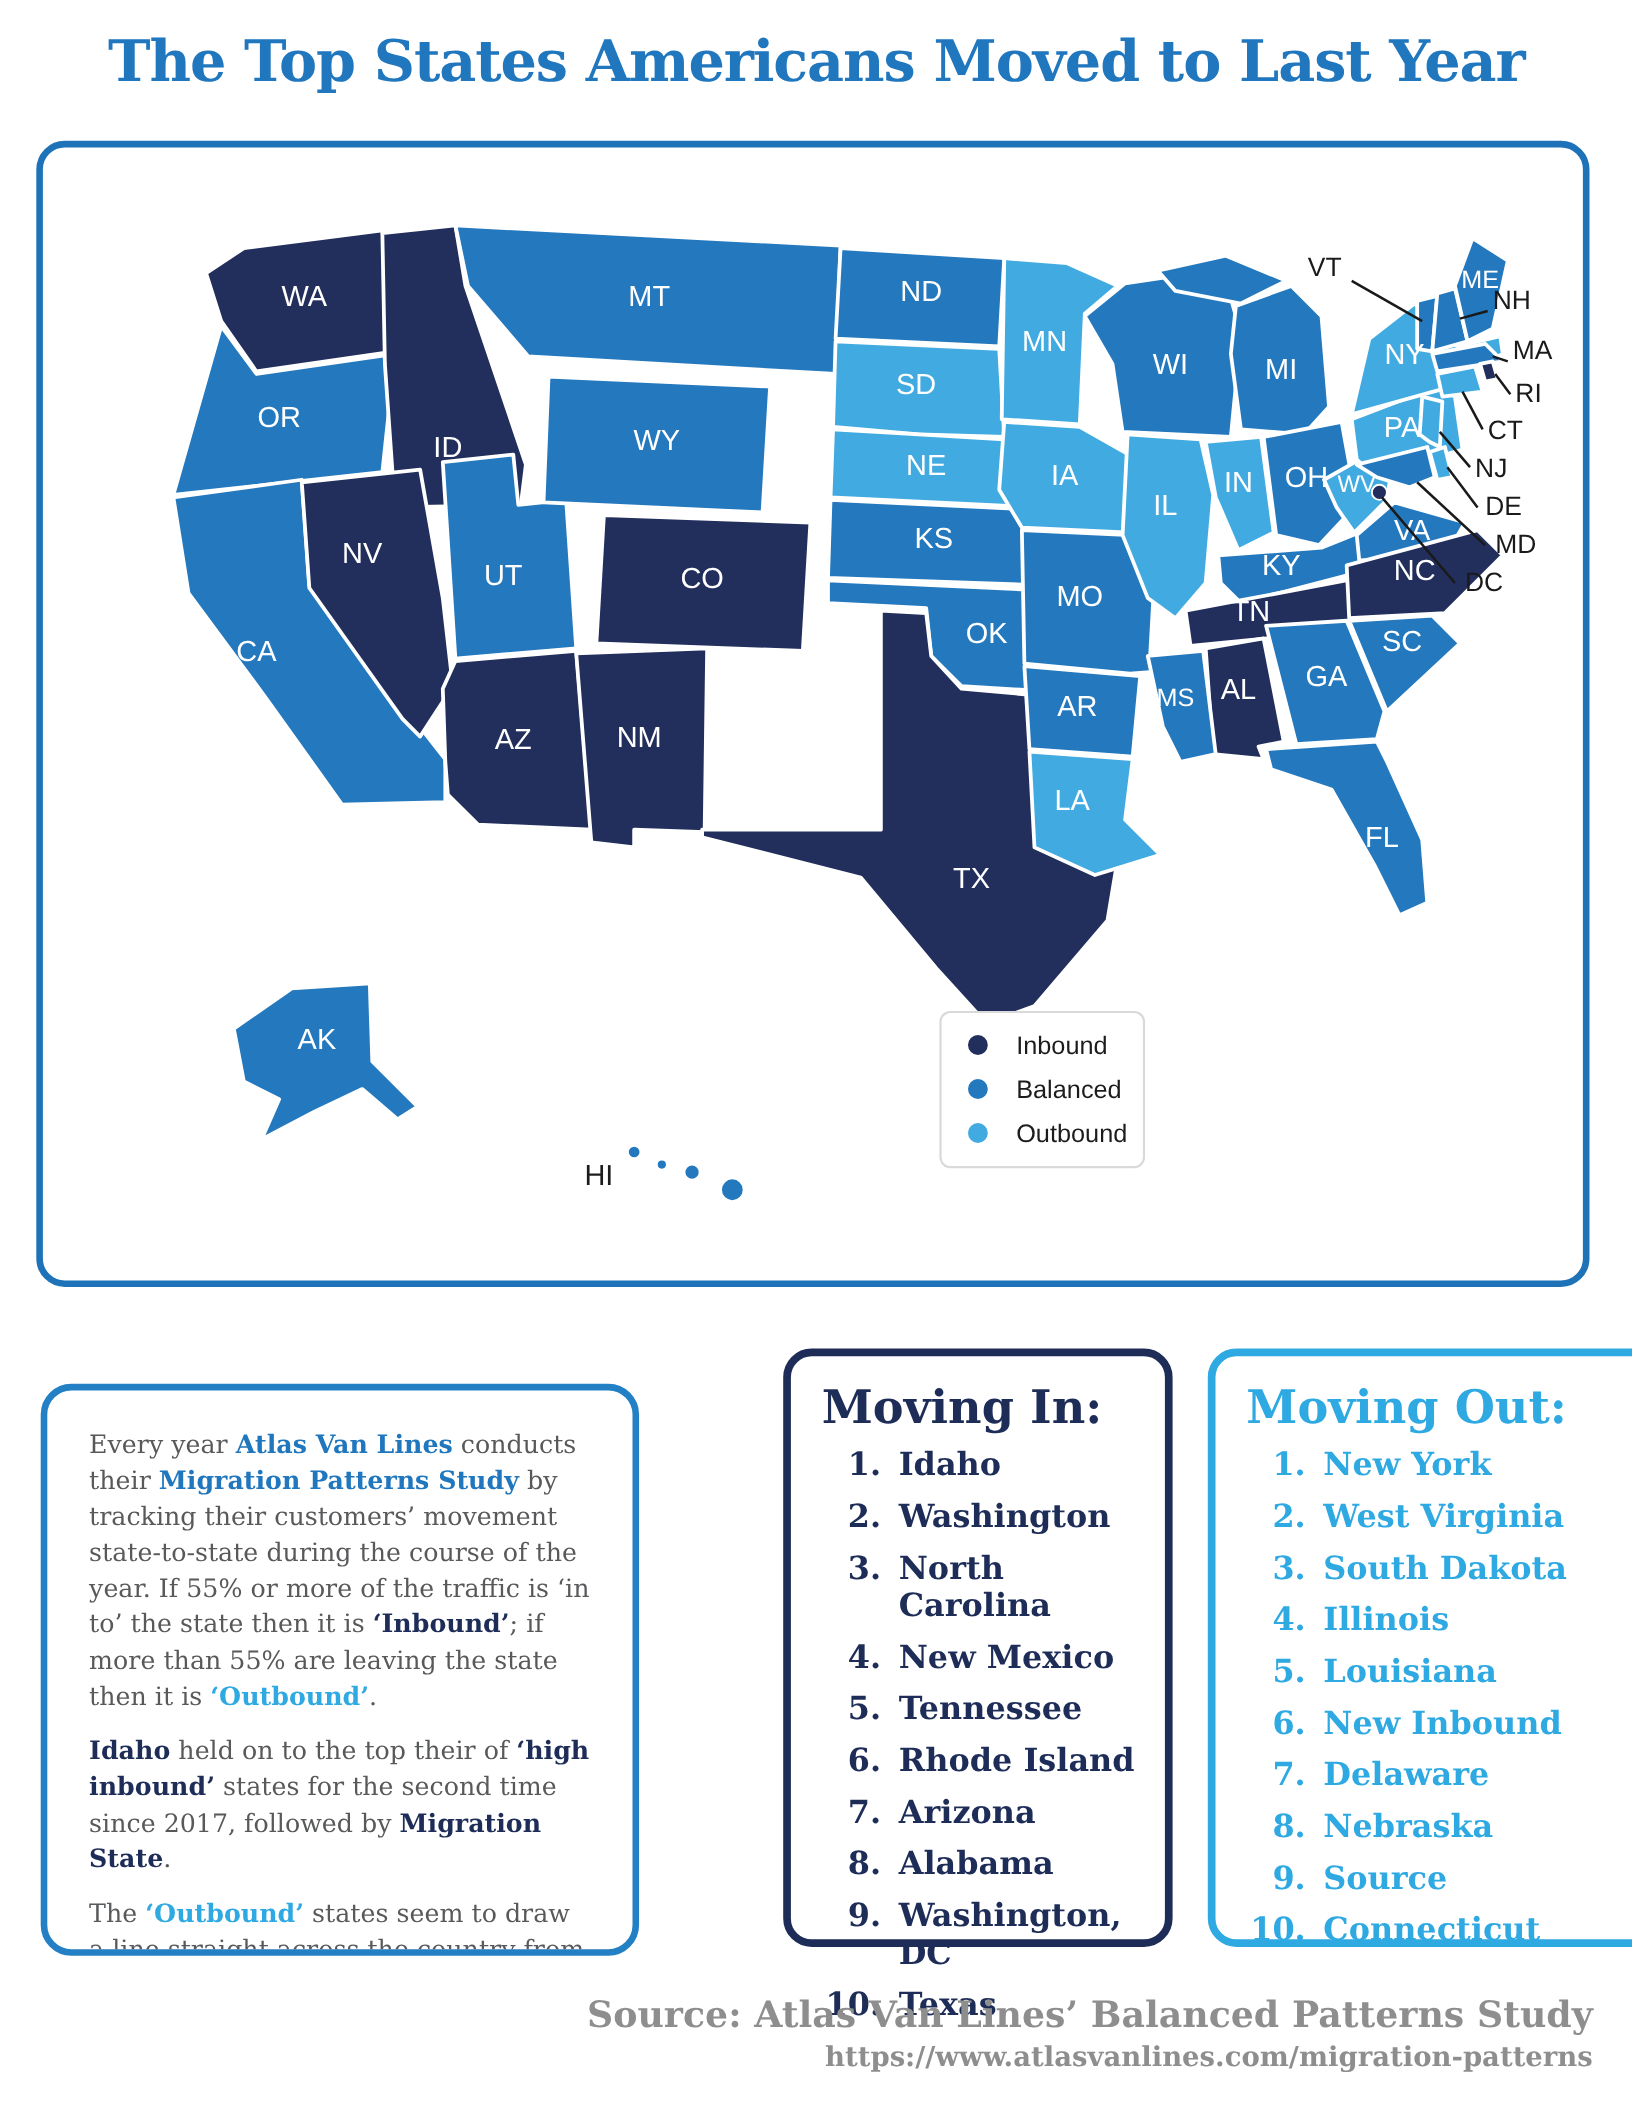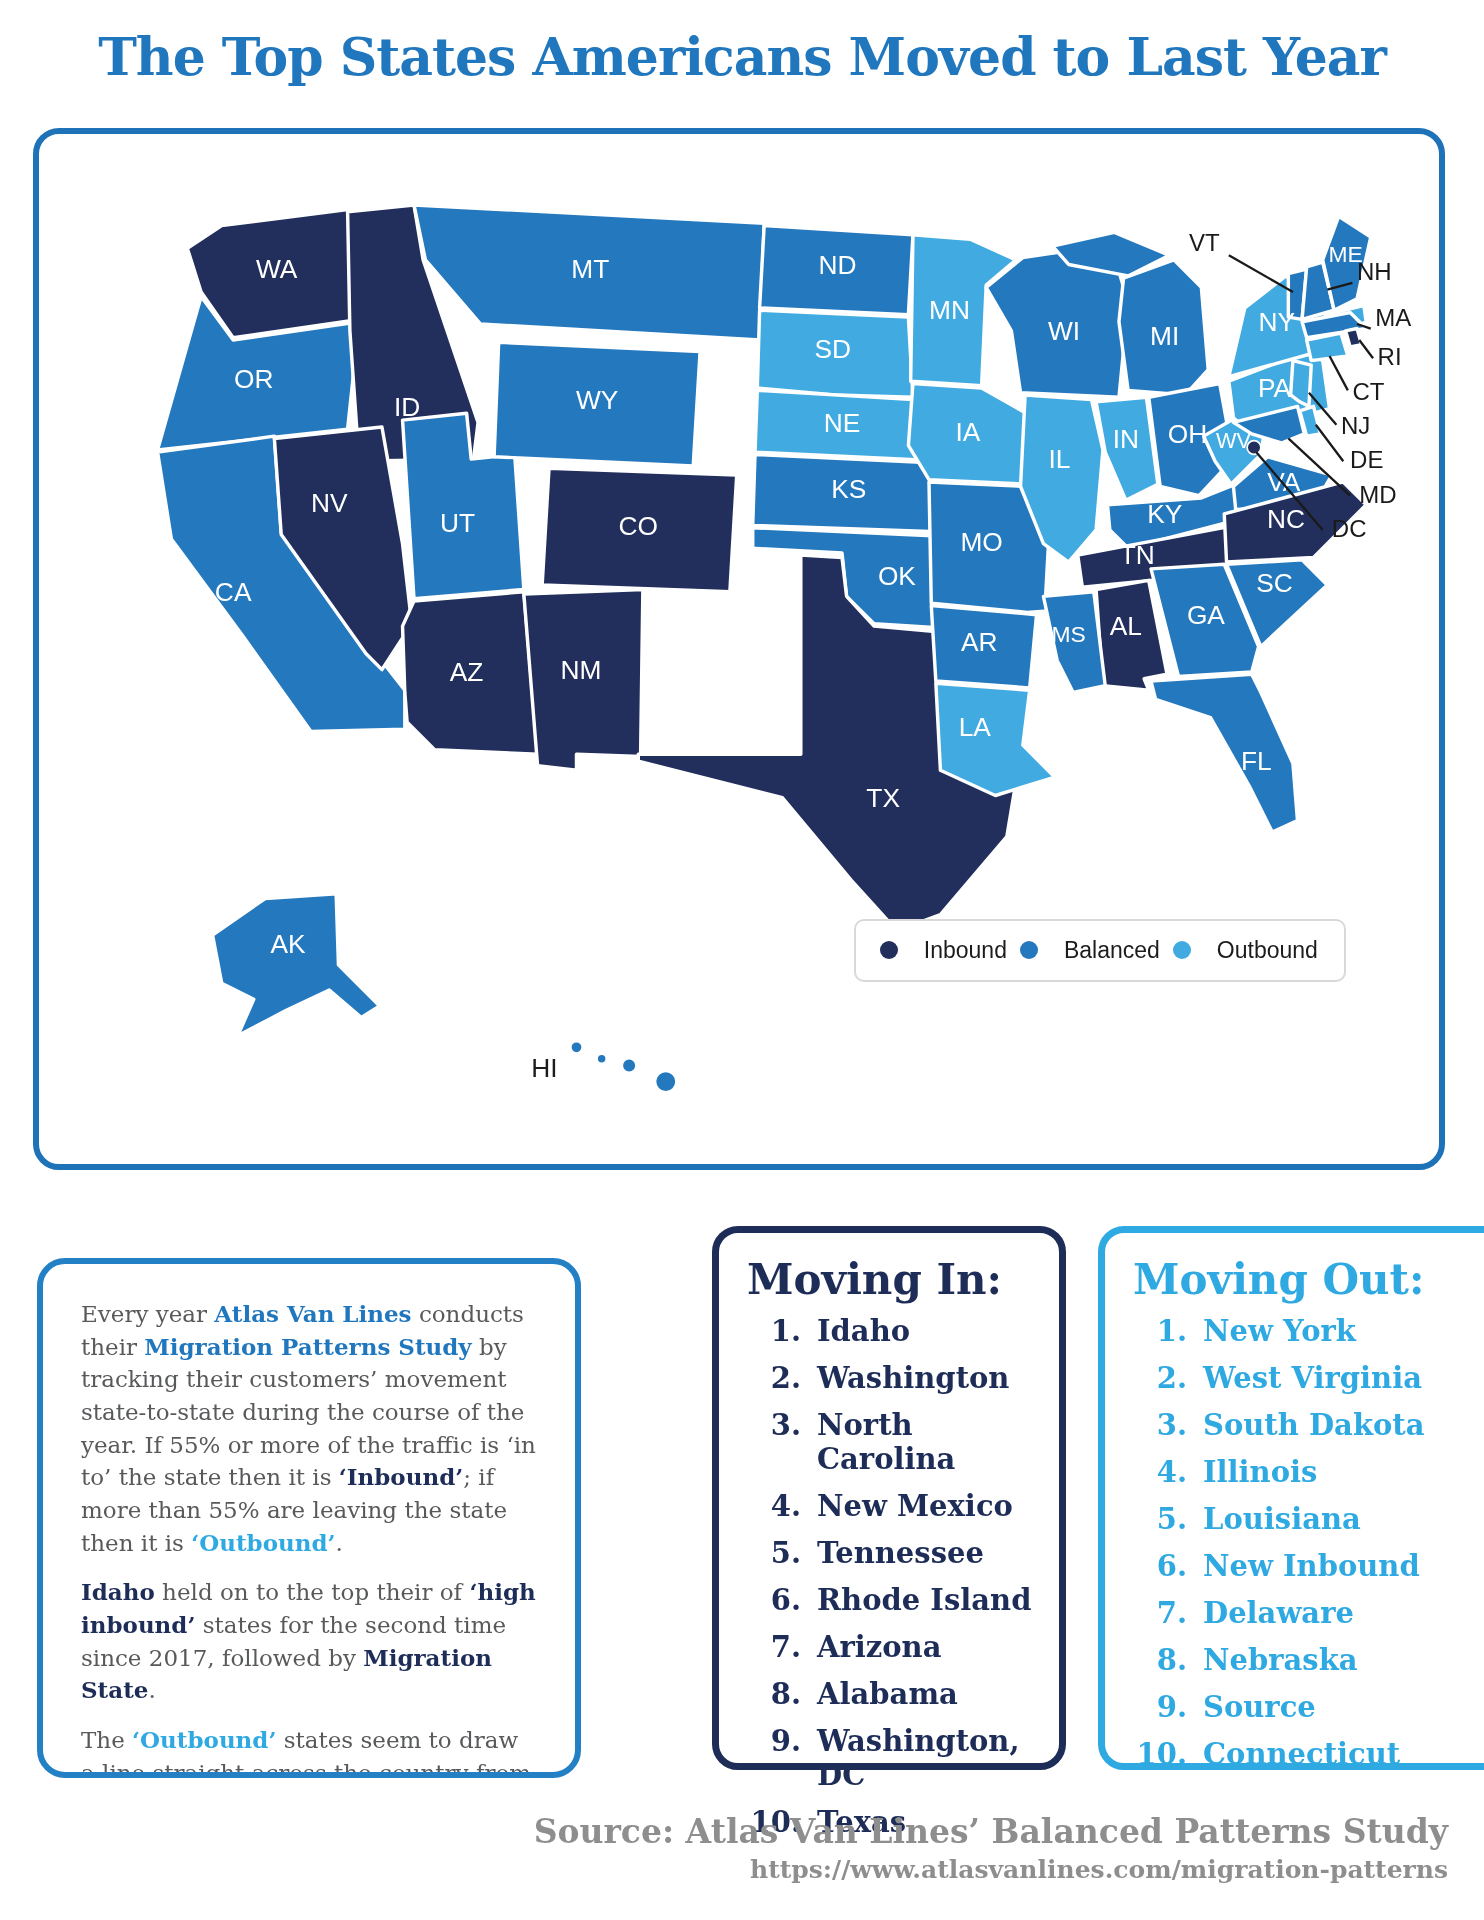--- a/index.html
+++ b/index.html
@@ -5,21 +5,21 @@
   html,body{margin:0;padding:0;background:#ffffff;}
   .page{position:relative;width:1484px;height:1920px;background:#ffffff;overflow:hidden;
         font-family:"DejaVu Serif",serif;}
   .title{position:absolute;left:0;top:26px;width:100%;text-align:center;
          font-size:52px;font-weight:bold;color:#2077BE;letter-spacing:-1px;}
   
   .map-box{position:absolute;left:33px;top:128px;width:1412px;height:1042px;
            border:6px solid #1D72B8;border-radius:26px;box-sizing:border-box;background:#ffffff;}
   .map-svg{position:absolute;left:0;top:0;width:100%;height:100%;}
   .legend{position:absolute;left:58.2%;top:76.2%;background:#ffffff;border:2px solid #d9d9d9;
-          border-radius:10px;padding:16px 26px 16px 24px;display:flex;flex-direction:row;gap:13px;
+          border-radius:10px;padding:16px 14px 16px 24px;display:flex;flex-direction:column;gap:13px;
           font-family:"Liberation Sans",sans-serif;}
   .legend-row{display:flex;align-items:center;gap:26px;}
   .legend-dot{width:18px;height:18px;border-radius:50%;flex:0 0 auto;}
   .legend-label{font-size:23px;color:#1c1c1c;}
   
   .info-box{position:absolute;left:37px;top:1258px;width:544px;height:520px;box-sizing:border-box;
             border:6px solid #2380C4;border-radius:28px;padding:34px 38px 20px 38px;overflow:hidden;}
   .info-box p{margin:0 0 17px 0;font-size:23px;line-height:1.42;color:#58595B;}
   .seg-b{font-weight:bold;}
   .list-box{position:absolute;top:1226px;box-sizing:border-box;border-radius:26px;

